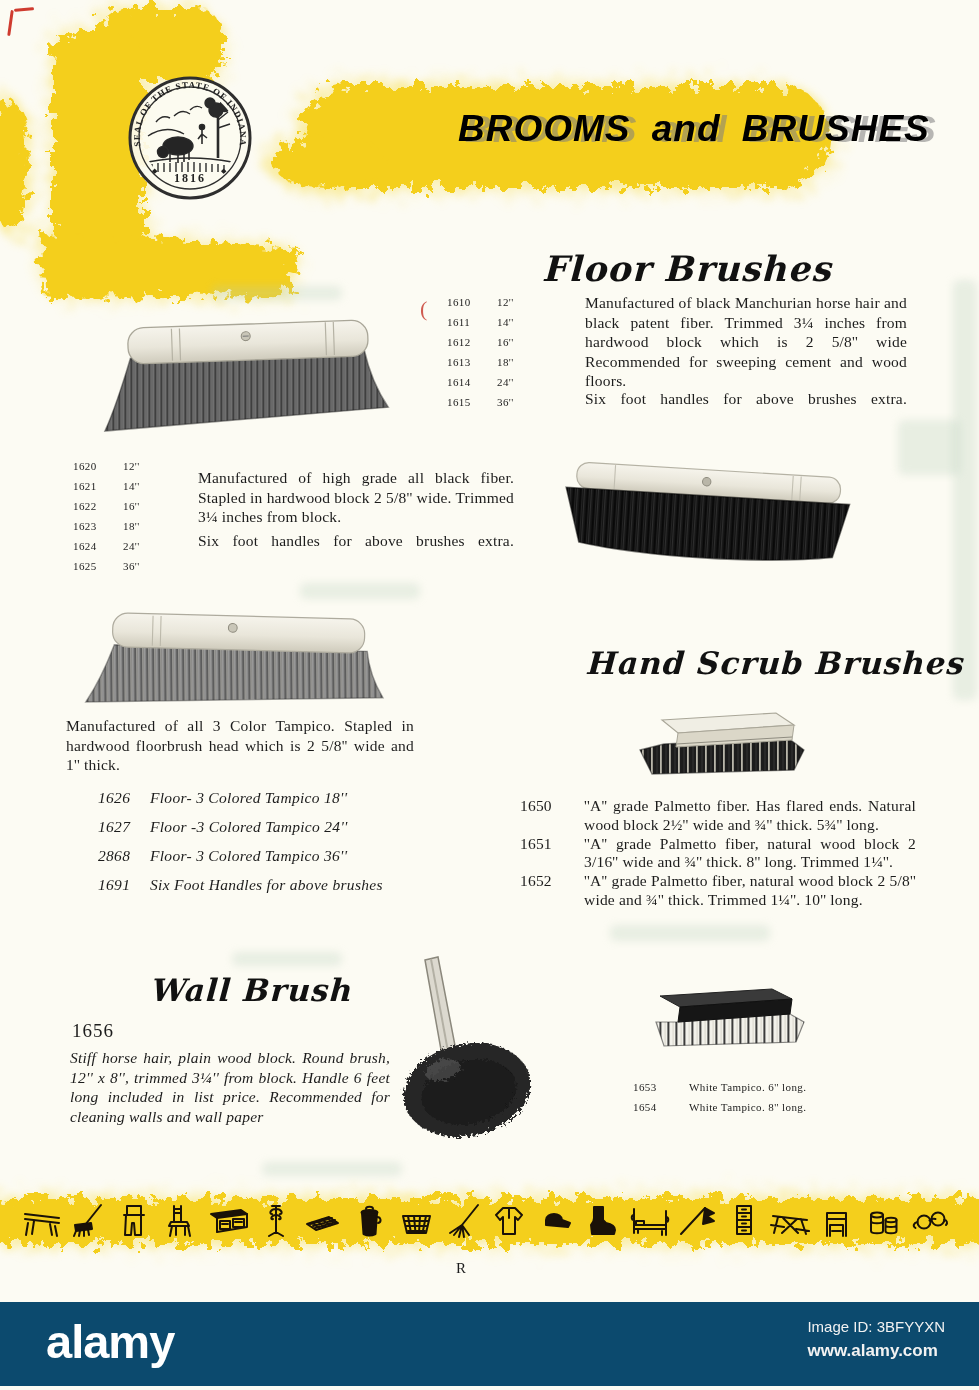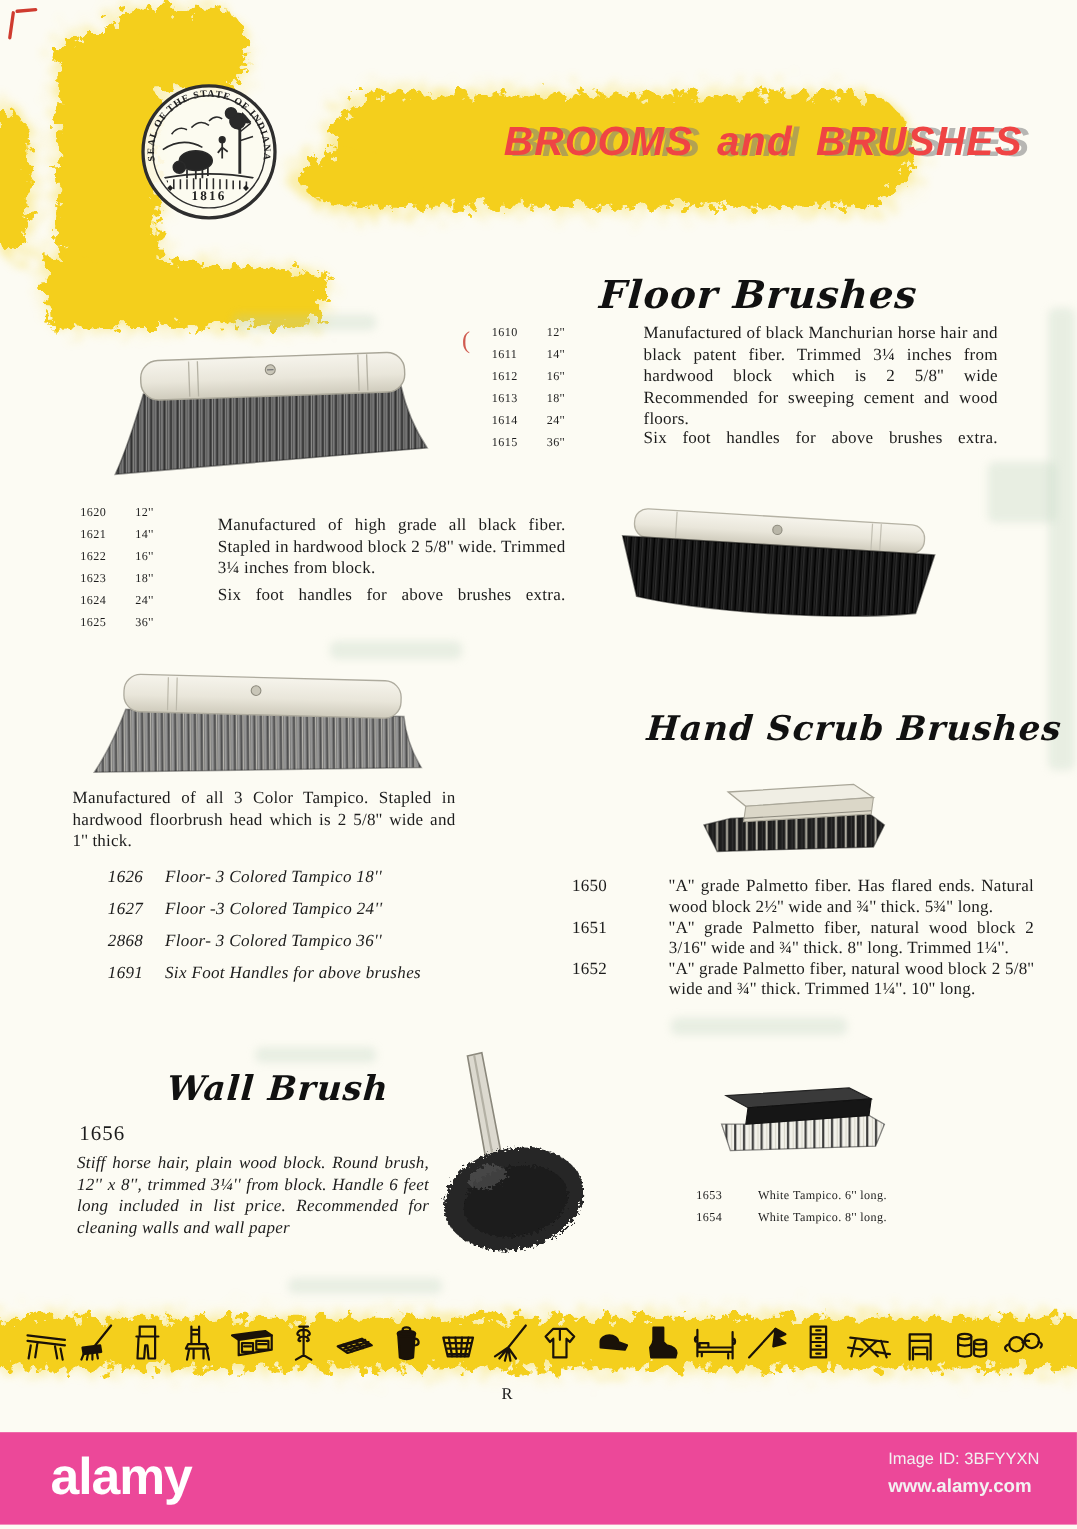--- a/index.html
+++ b/index.html
@@ -1,49 +1,49 @@
 <!DOCTYPE html>
 <html><head>
 <meta charset="utf-8">
 <style>
   html,body{margin:0;padding:0;background:#ffffff;}
   .page{position:relative;width:979px;height:1390px;background:#fcfbf3;overflow:hidden;
         font-family:"Liberation Serif",serif;color:#1c1c1c;}
   .abs{position:absolute;}
   
   .title{font-family:"Liberation Sans",sans-serif;font-style:italic;font-weight:700;
-         font-size:37px;letter-spacing:1px;word-spacing:10px;color:#ef4444;white-space:nowrap;
+         font-size:37px;letter-spacing:1px;word-spacing:10px;color:#000000;white-space:nowrap;
          text-shadow:7px 1px 0 rgba(125,125,125,.55);}
   .script-h{font-family:"DejaVu Serif",serif;font-style:italic;font-weight:700;
             letter-spacing:1px;color:#111;white-space:nowrap;transform:skewX(-4deg);}
   .para{font-size:15.5px;line-height:19.5px;text-align:justify;letter-spacing:.2px;}
   .stretch{text-align:justify;text-align-last:justify;font-size:15.5px;letter-spacing:.2px;}
   .cat-row{display:flex;font-size:11px;line-height:20px;letter-spacing:.4px;}
   .cat-no{width:50px;flex:none;}
   .sp-row{display:flex;font-size:15.5px;line-height:20px;margin-bottom:9px;letter-spacing:.3px;}
   .sp-no{width:52px;flex:none;}
-  .scrub-row{display:flex;font-size:15.5px;line-height:18.8px;letter-spacing:.2px;gap:24px;}
+  .scrub-row{display:flex;font-size:15.5px;line-height:18.8px;letter-spacing:.2px;}
   .scrub-no{width:64px;flex:none;}
   .scrub-txt{width:332px;text-align:justify;}
   .num-center{font-size:19px;letter-spacing:1px;}
   .pgmark{font-size:15px;letter-spacing:.5px;}
   
   .wm{position:absolute;font-family:"Liberation Sans",sans-serif;font-weight:700;
       font-size:46px;color:rgba(240,240,238,.5);pointer-events:none;}
   .wm.dim{color:rgba(150,150,150,.28);}
   .ghost{position:absolute;background:rgba(178,206,183,.28);filter:blur(4px);border-radius:6px;}
   .redmark{position:absolute;background:#cf3b2f;border-radius:2px;}
   .redglyph{position:absolute;color:rgba(200,62,50,.85);font-size:22px;font-family:"Liberation Serif",serif;}
   
   .icon-band{position:absolute;left:22px;top:1196px;width:928px;height:52px;
              display:flex;justify-content:space-between;align-items:center;z-index:3;}
   .footer-icon{display:inline-block;width:40px;height:38px;}
   .footer-icon svg{display:block;}
   
-  .alamy-bar{position:absolute;left:0;top:1302px;width:979px;height:84px;background:#ec4899;z-index:6;}
+  .alamy-bar{position:absolute;left:0;top:1302px;width:979px;height:84px;background:#0c4a6e;z-index:6;}
   .alamy-logo{position:absolute;left:46px;top:12px;color:#fff;font-family:"Liberation Sans",sans-serif;
               font-weight:700;font-size:47px;letter-spacing:-1px;}
   .alamy-right{position:absolute;right:34px;top:14px;color:#f2f2f2;
                font-family:"Liberation Sans",sans-serif;}
   .alamy-id{font-size:15px;line-height:22px;}
   .alamy-url{font-size:17px;font-weight:700;line-height:26px;}
   .z1{z-index:1;} .z2{z-index:2;}
 </style>
 </head>
 <body>

